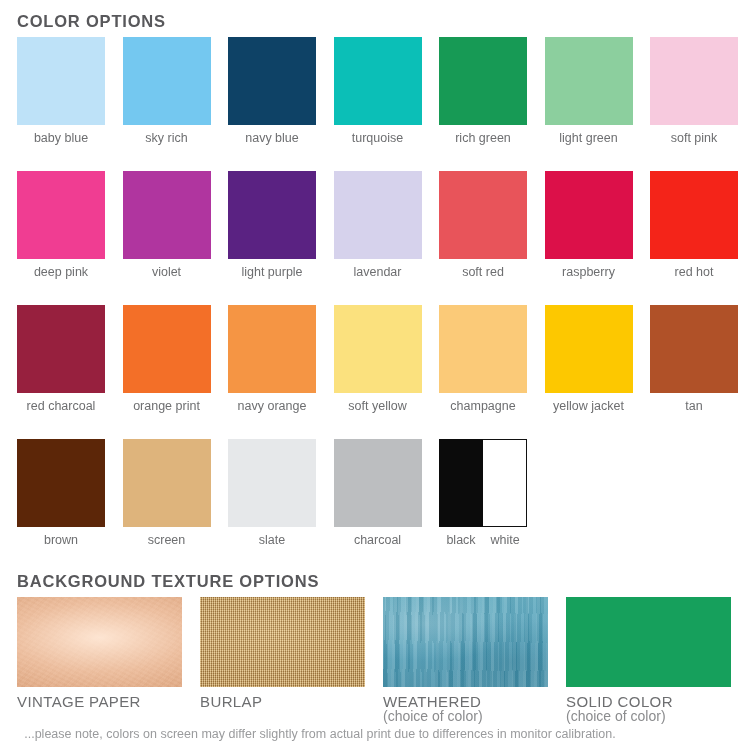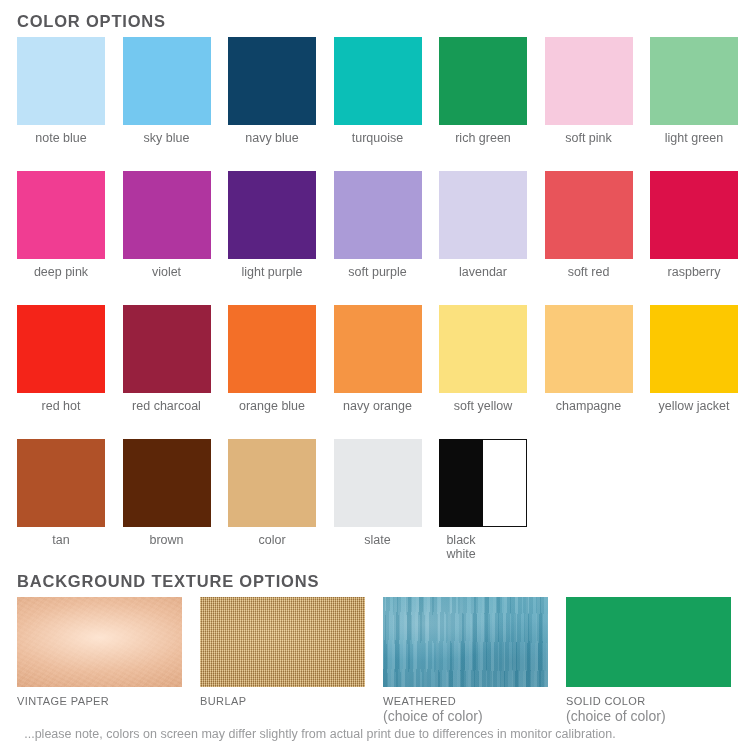--- a/index.html
+++ b/index.html
@@ -86,21 +86,20 @@
     width: 44px;
     height: 88px;
     box-sizing: border-box;
     border: 1.5px solid #111111;
     border-left: none;
   }
   .split-labels {
     display: flex;
     width: 88px;
     margin-top: 6px;
-    flex-direction: column;
   }
   .split-labels span {
     width: 44px;
     text-align: center;
     font-size: 12.5px;
     color: #6d6e70;
     line-height: 14px;
   }
 
   
@@ -116,21 +115,21 @@
   }
   .texture-chip {
     width: 165px;
     height: 90px;
     display: block;
     position: relative;
     overflow: hidden;
   }
   .texture-label {
     display: block;
-    font-size: 11px;
+    font-size: 15px;
     letter-spacing: 0.4px;
     color: #6d6e70;
     margin-top: 7px;
     line-height: 15px;
     text-transform: uppercase;
   }
   .texture-sublabel {
     display: block;
     font-size: 14px;
     color: #8b8c8e;
@@ -183,63 +182,59 @@
 </head>
 <body>
 
 <div class="page">
 
   <div class="section-heading" id="color-options-heading">COLOR OPTIONS</div>
 
   <div class="swatch-grid" id="swatch-grid">
       <div class="swatch-cell">
         <span class="swatch-chip" style="background: rgb(190, 226, 248);"></span>
-        <span class="swatch-label">note blue</span>
+        <span class="swatch-label">baby blue</span>
       </div>
       <div class="swatch-cell">
         <span class="swatch-chip" style="background: rgb(116, 200, 240);"></span>
-        <span class="swatch-label">sky blue</span>
+        <span class="swatch-label">sky rich</span>
       </div>
       <div class="swatch-cell">
         <span class="swatch-chip" style="background: rgb(14, 66, 102);"></span>
         <span class="swatch-label">navy blue</span>
       </div>
       <div class="swatch-cell">
         <span class="swatch-chip" style="background: rgb(11, 191, 183);"></span>
         <span class="swatch-label">turquoise</span>
       </div>
       <div class="swatch-cell">
         <span class="swatch-chip" style="background: rgb(23, 154, 85);"></span>
         <span class="swatch-label">rich green</span>
       </div>
       <div class="swatch-cell">
+        <span class="swatch-chip" style="background: rgb(140, 207, 158);"></span>
+        <span class="swatch-label">light green</span>
+      </div>
+      <div class="swatch-cell">
         <span class="swatch-chip" style="background: rgb(247, 202, 222);"></span>
         <span class="swatch-label">soft pink</span>
       </div>
       <div class="swatch-cell">
-        <span class="swatch-chip" style="background: rgb(140, 207, 158);"></span>
-        <span class="swatch-label">light green</span>
-      </div>
-      <div class="swatch-cell">
         <span class="swatch-chip" style="background: rgb(240, 61, 146);"></span>
         <span class="swatch-label">deep pink</span>
       </div>
       <div class="swatch-cell">
         <span class="swatch-chip" style="background: rgb(176, 53, 159);"></span>
         <span class="swatch-label">violet</span>
       </div>
       <div class="swatch-cell">
         <span class="swatch-chip" style="background: rgb(90, 34, 130);"></span>
         <span class="swatch-label">light purple</span>
       </div>
       <div class="swatch-cell">
-        <span class="swatch-chip" style="background: rgb(171, 155, 215);"></span>
-        <span class="swatch-label">soft purple</span>
-      </div>
-      <div class="swatch-cell">
         <span class="swatch-chip" style="background: rgb(214, 210, 236);"></span>
         <span class="swatch-label">lavendar</span>
       </div>
       <div class="swatch-cell">
         <span class="swatch-chip" style="background: rgb(232, 84, 90);"></span>
         <span class="swatch-label">soft red</span>
       </div>
       <div class="swatch-cell">
         <span class="swatch-chip" style="background: rgb(220, 16, 73);"></span>
         <span class="swatch-label">raspberry</span>
@@ -247,21 +242,21 @@
       <div class="swatch-cell">
         <span class="swatch-chip" style="background: rgb(244, 36, 25);"></span>
         <span class="swatch-label">red hot</span>
       </div>
       <div class="swatch-cell">
         <span class="swatch-chip" style="background: rgb(151, 32, 62);"></span>
         <span class="swatch-label">red charcoal</span>
       </div>
       <div class="swatch-cell">
         <span class="swatch-chip" style="background: rgb(243, 111, 40);"></span>
-        <span class="swatch-label">orange blue</span>
+        <span class="swatch-label">orange print</span>
       </div>
       <div class="swatch-cell">
         <span class="swatch-chip" style="background: rgb(245, 149, 68);"></span>
         <span class="swatch-label">navy orange</span>
       </div>
       <div class="swatch-cell">
         <span class="swatch-chip" style="background: rgb(251, 225, 126);"></span>
         <span class="swatch-label">soft yellow</span>
       </div>
       <div class="swatch-cell">
@@ -275,25 +270,29 @@
       <div class="swatch-cell">
         <span class="swatch-chip" style="background: rgb(176, 81, 40);"></span>
         <span class="swatch-label">tan</span>
       </div>
       <div class="swatch-cell">
         <span class="swatch-chip" style="background: rgb(92, 38, 8);"></span>
         <span class="swatch-label">brown</span>
       </div>
       <div class="swatch-cell">
         <span class="swatch-chip" style="background: rgb(222, 180, 124);"></span>
-        <span class="swatch-label">color</span>
+        <span class="swatch-label">screen</span>
       </div>
       <div class="swatch-cell">
         <span class="swatch-chip" style="background: rgb(230, 232, 234);"></span>
         <span class="swatch-label">slate</span>
+      </div>
+      <div class="swatch-cell">
+        <span class="swatch-chip" style="background: rgb(188, 190, 192);"></span>
+        <span class="swatch-label">charcoal</span>
       </div>
       <div class="swatch-cell">
         <span class="swatch-chip split">
           <span class="split-half-left" style="background: rgb(11, 11, 11);"></span>
           <span class="split-half-right" style="background: rgb(255, 255, 255);"></span>
         </span>
         <span class="split-labels">
           <span>black</span>
           <span>white</span>
         </span>

